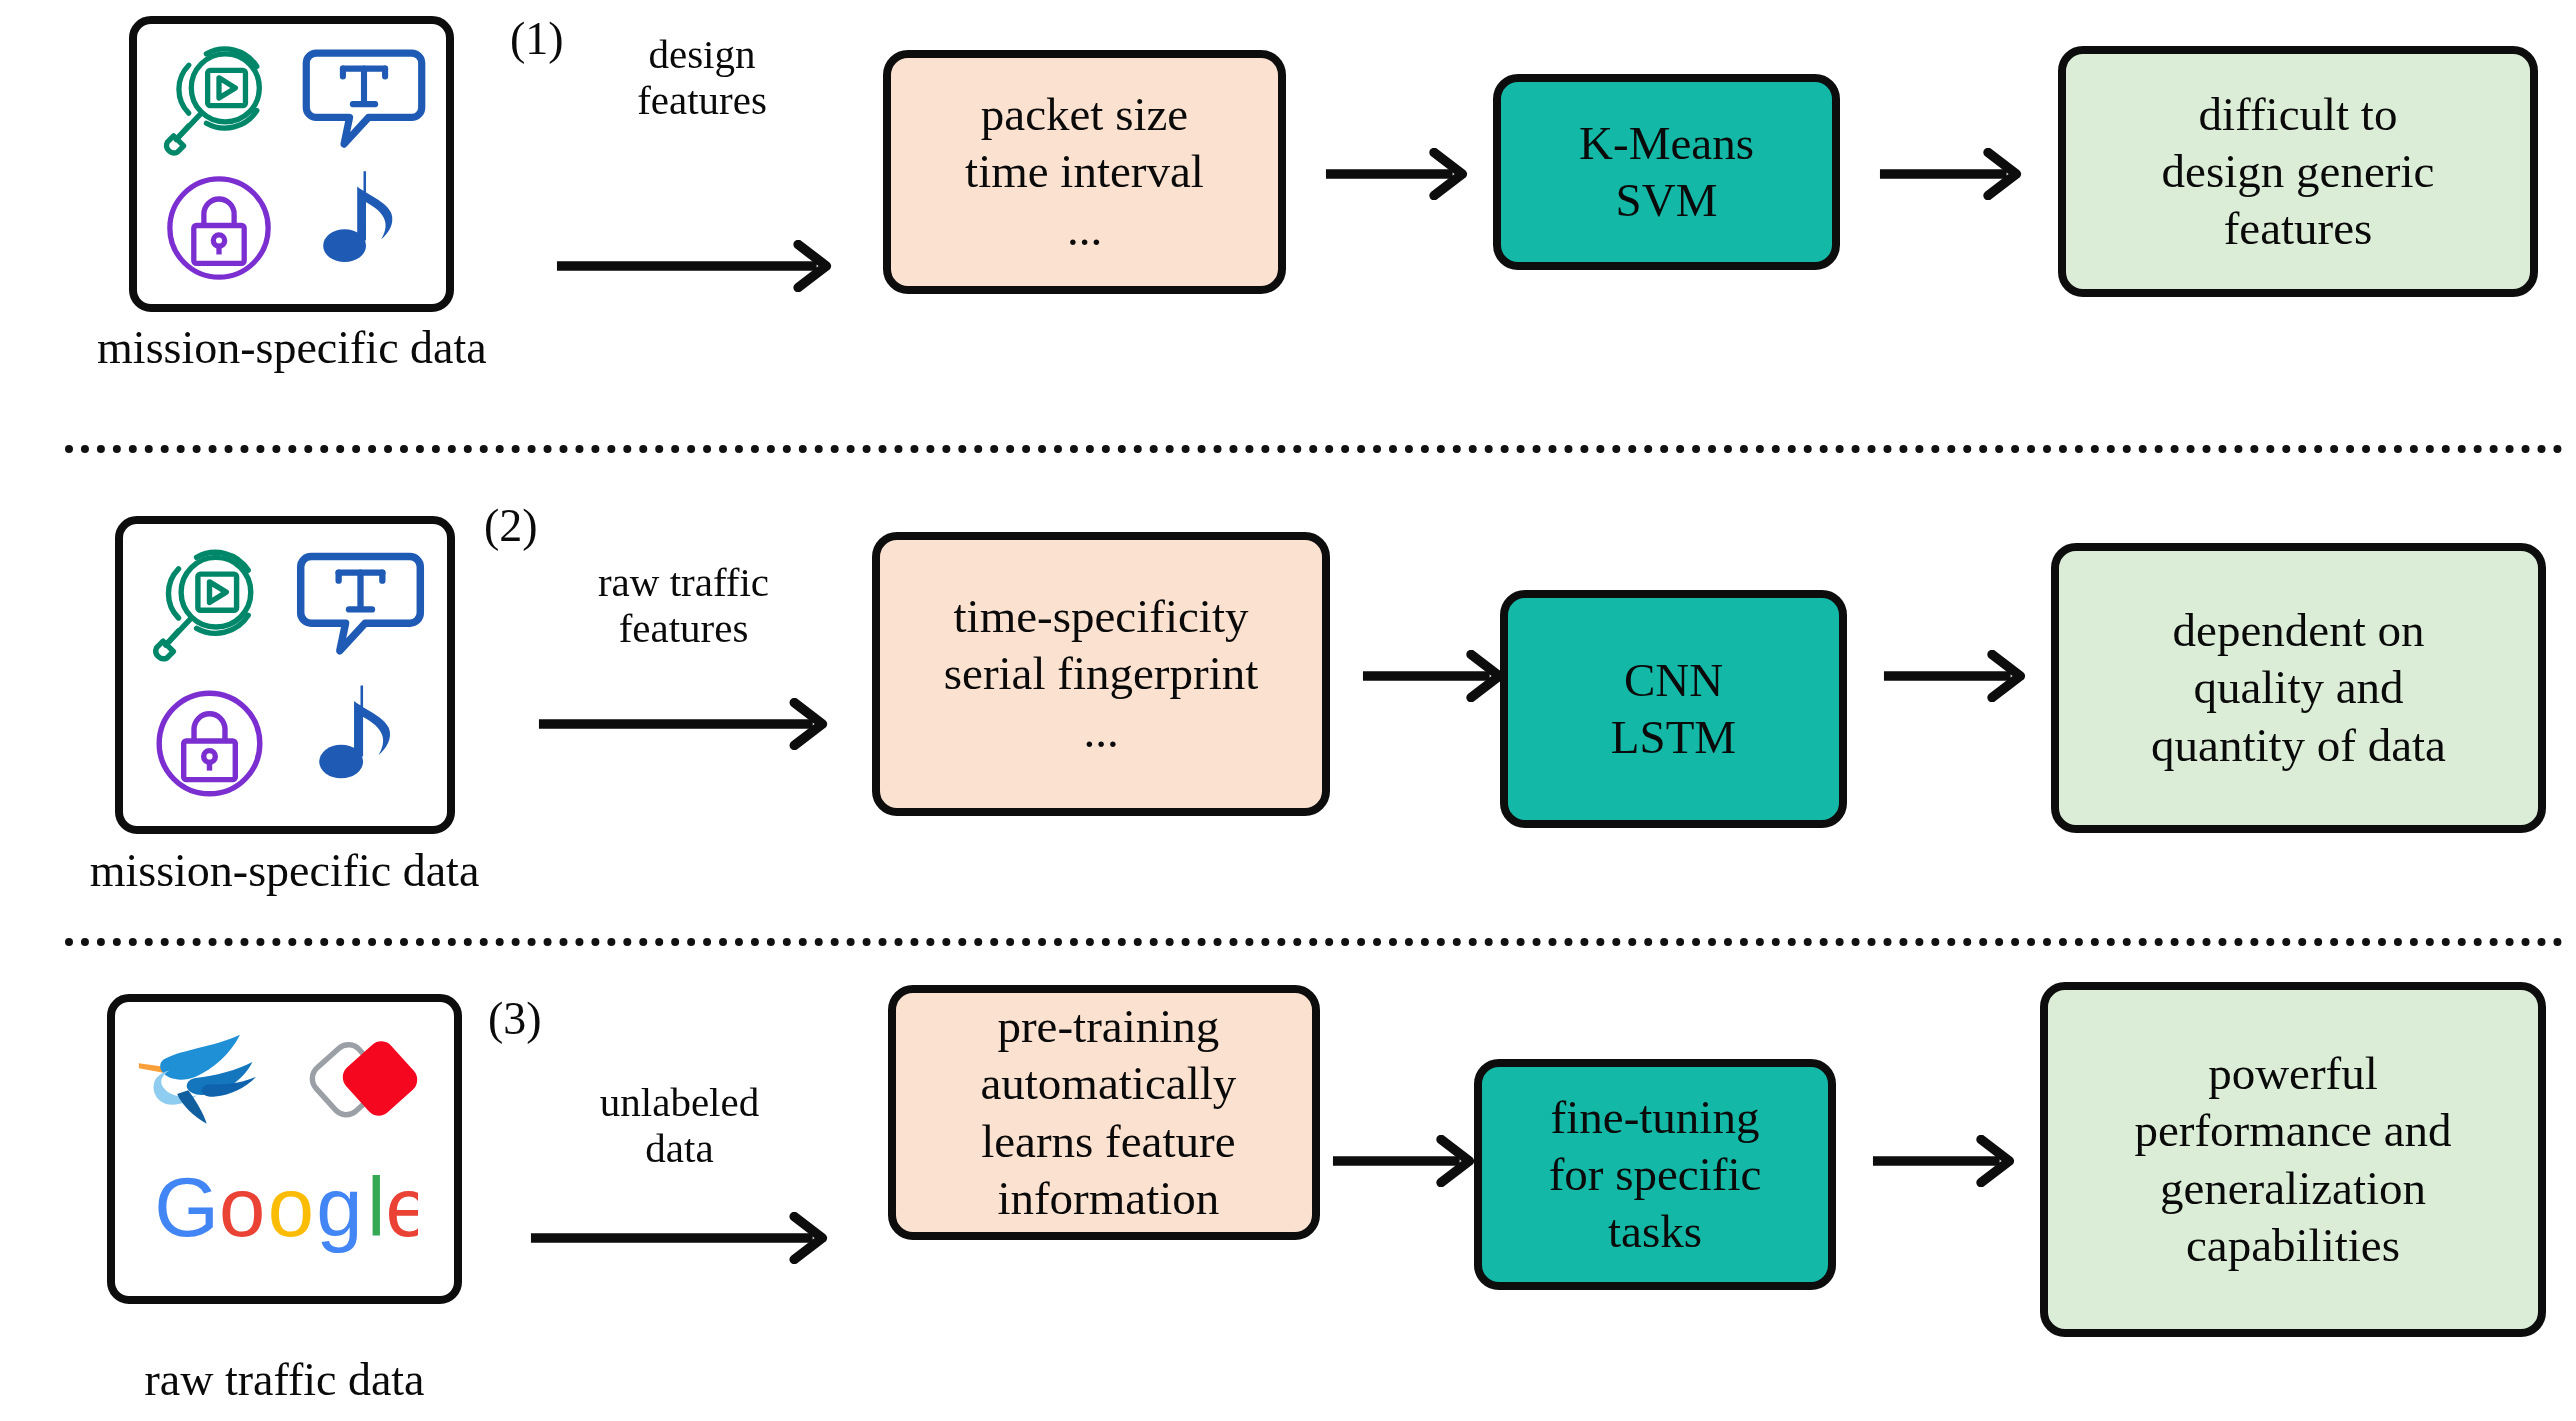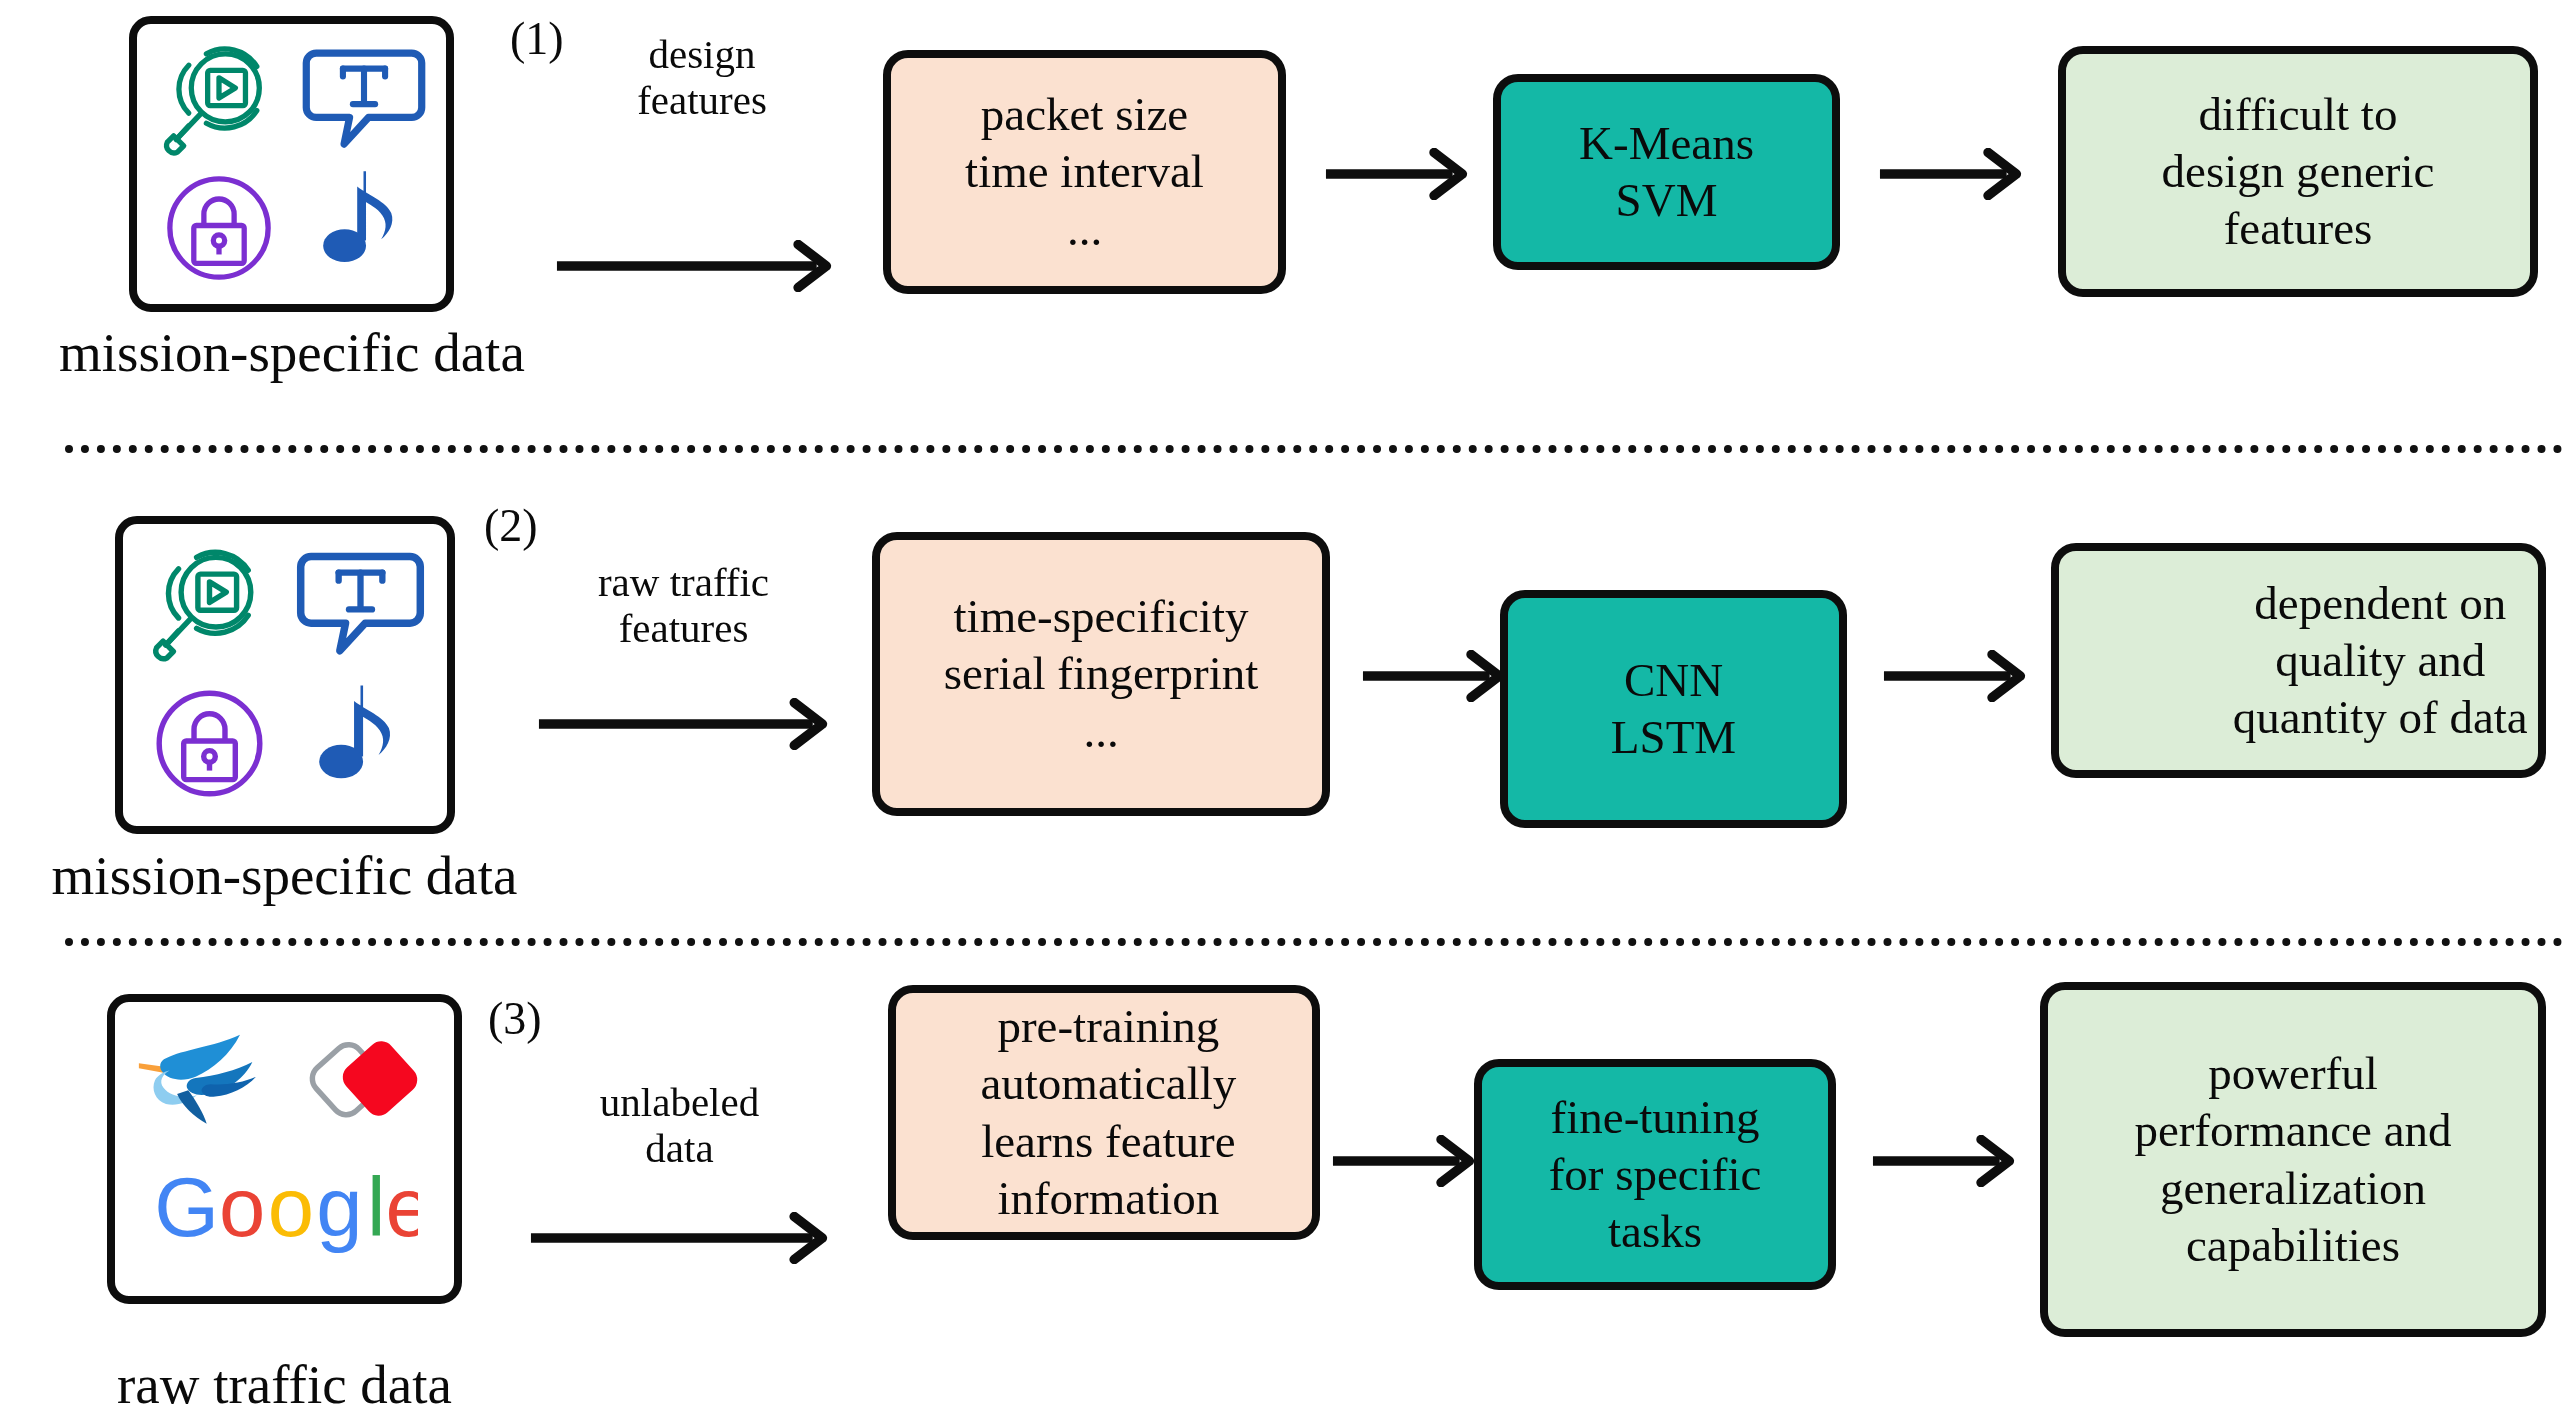--- a/index.html
+++ b/index.html
@@ -73,21 +73,21 @@
     padding: 9px 7.4px;
     box-sizing: border-box;
   }
   .logo-grid .wide {
     grid-column: 1 / span 2;
   }
 
   .panel-caption {
     position: absolute;
     text-align: center;
-    font-size: 55px;
+    font-size: 46px;
     line-height: 1;
     white-space: nowrap;
     color: #0a0a0a;
   }
 
   
   .arrow-block {
     position: absolute;
   }
   .arrow-label {
@@ -317,21 +317,21 @@
     <div class="pbox box-model" style="left:1500px; top:117px; width:347px; height:238px;">
       <span class="txt">CNN
 LSTM</span>
     </div>
 
     <svg class="plain-arrow" style="left:1881px; top:177px;" width="163" height="52" viewBox="0 0 220 70">
       <line x1="4" y1="35" x2="175" y2="35" stroke="#0d0d0d" stroke-width="13"></line>
       <polyline points="150,6 188,35 150,64" fill="none" stroke="#0d0d0d" stroke-width="13" stroke-linecap="round" stroke-linejoin="round"></polyline>
     </svg>
 
-    <div class="pbox box-result" style="left:2051px; top:70px; width:495px; height:235px;justify-content:flex-end;">
+    <div class="pbox box-result" style="left:2051px; top:70px; width:495px; height:290px;">
       <span class="txt">dependent on
 quality and
 quantity of data</span>
     </div>
   </div>
 
   <div class="separator" id="sep-2"></div>
 
   <div class="row" id="row-3">
 

